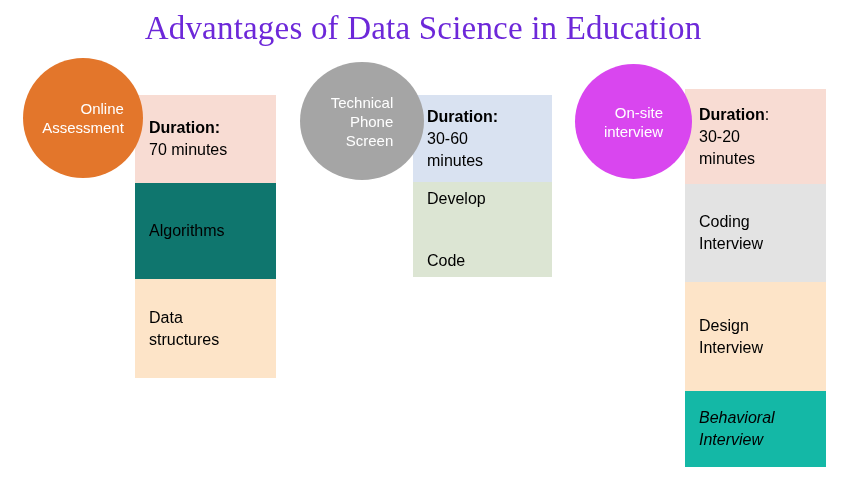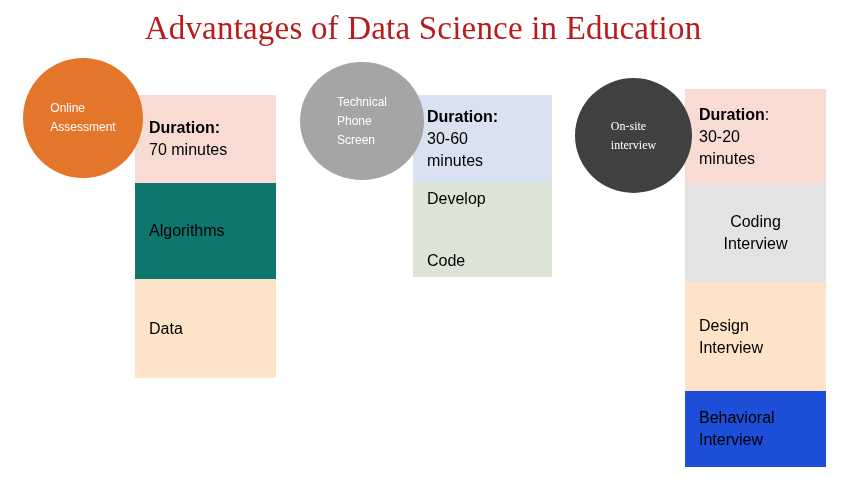--- a/index.html
+++ b/index.html
@@ -20,38 +20,38 @@
   }
   #slide-title {
     position: absolute;
     left: 0;
     top: 8px;
     width: 846px;
     text-align: center;
     font-family: "Liberation Serif", serif;
     font-size: 33px;
     line-height: 40px;
-    color: #b91c1c;
+    color: #6d28d9;
     letter-spacing: 0.2px;
     white-space: nowrap;
   }
   .column {
     position: absolute;
     top: 0;
     height: 477px;
   }
   .circle {
     position: absolute;
     border-radius: 50%;
     display: flex;
     align-items: center;
     justify-content: center;
-    text-align: left;
+    text-align: right;
     color: #ffffff;
-    font-size: 12px;
+    font-size: 15px;
     line-height: 19px;
     z-index: 3;
     box-sizing: border-box;
     padding: 2px 6px;
   }
   .circle span { display: block; }
   .stack {
     position: absolute;
     z-index: 1;
   }
@@ -84,20 +84,21 @@
     <div class="stack" style="left:135px; top:95px; width:141px;">
       <div class="box" style="height:88px; background:#F8DCD3;">
         <span class="line"><b>Duration:</b></span>
         <span class="line">70 minutes</span>
       </div>
       <div class="box" style="height:96px; background:#0f766e;">
         <span class="line">Algorithms</span>
       </div>
       <div class="box" style="height:99px; background:#FDE4C8;">
         <span class="line">Data</span>
+        <span class="line">structures</span>
       </div>
     </div>
 
     <div class="circle" style="left:23px; top:58px; width:120px; height:120px; background:#E3762B;">
       <div>
         <span>Online</span>
         <span>Assessment</span>
       </div>
     </div>
   </div>
@@ -126,35 +127,35 @@
   </div>
 
   <div class="column">
 
     <div class="stack" style="left:685px; top:89px; width:141px;">
       <div class="box" style="height:95px; background:#F8DCD3;">
         <span class="line"><b class="dur-label">Duration</b><span class="dur-colon">:</span></span>
         <span class="line">30-20</span>
         <span class="line">minutes</span>
       </div>
-      <div class="box" style="height:98px; background:#E3E3E3;align-items:center;">
+      <div class="box" style="height:98px; background:#E3E3E3;">
         <span class="line">Coding</span>
         <span class="line">Interview</span>
       </div>
       <div class="box" style="height:109px; background:#FDE4C8;">
         <span class="line">Design</span>
         <span class="line">Interview</span>
       </div>
-      <div class="box" style="height:76px; background:#1d4ed8;">
+      <div class="box" style="height:76px; background:#14b8a6;font-style:italic;">
         <span class="line">Behavioral</span>
         <span class="line">Interview</span>
       </div>
     </div>
 
-    <div class="circle" style="left:575px; top:78px; width:117px; height:115px; background:#404040;font-family:Liberation Serif, serif;">
+    <div class="circle" style="left:575px; top:64px; width:117px; height:115px; background:#d946ef;">
       <div>
         <span>On-site</span>
         <span>interview</span>
       </div>
     </div>
   </div>
 
 </div>
 
 </body></html>

